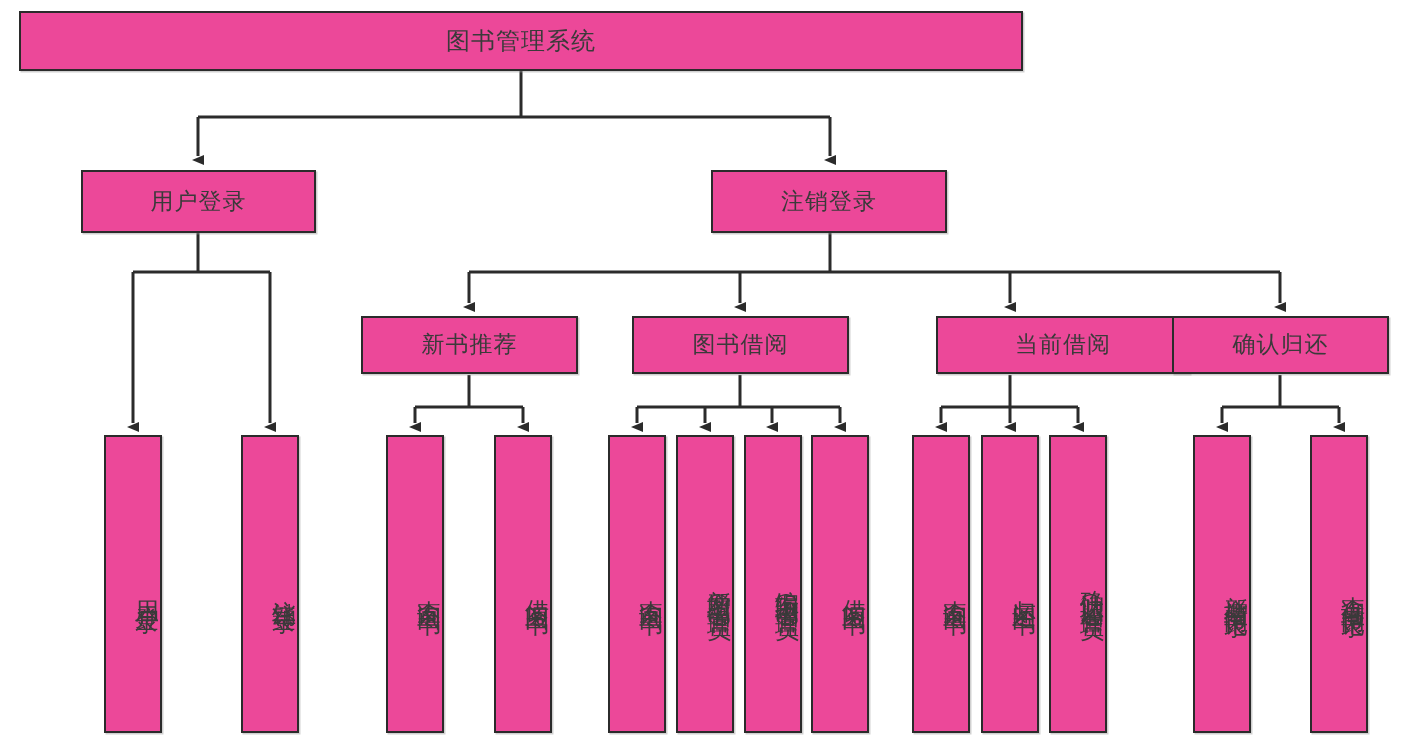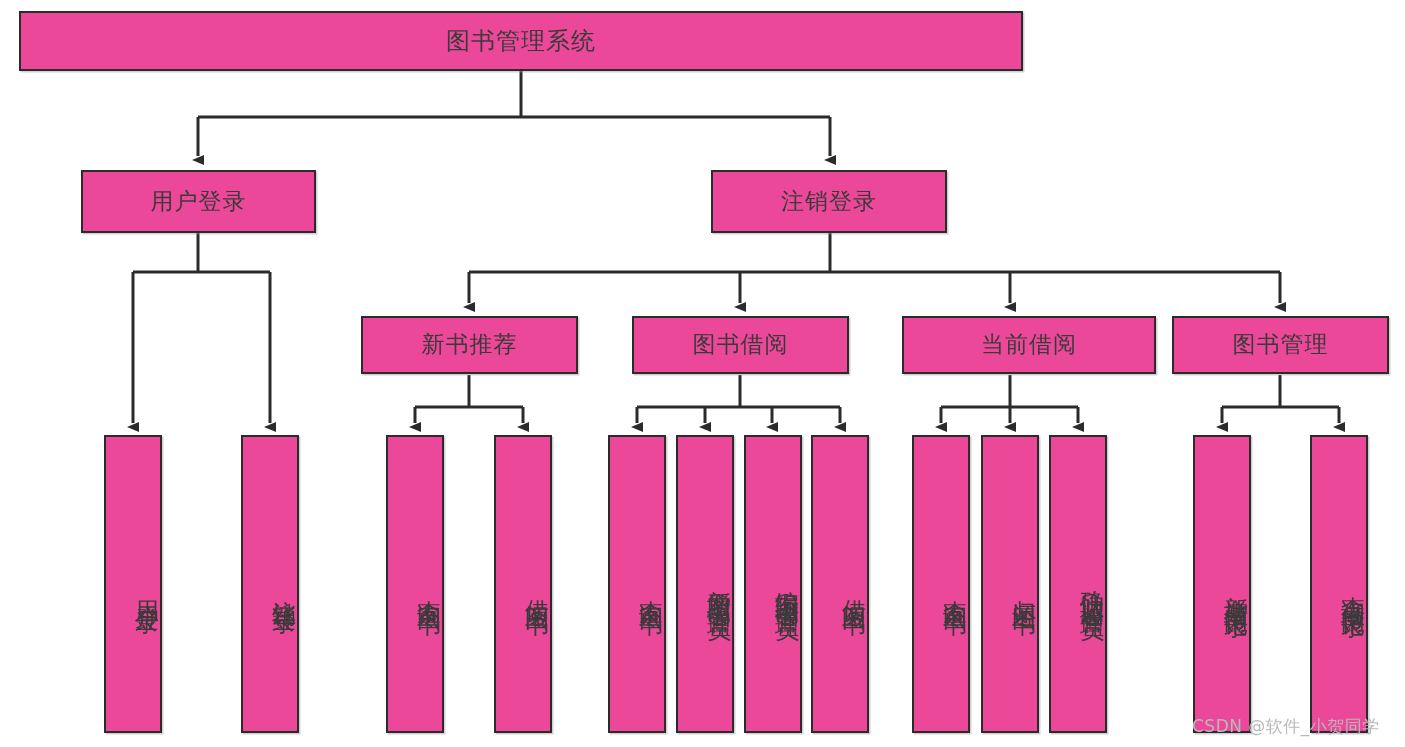--- a/index.html
+++ b/index.html
@@ -135,25 +135,25 @@
   <div class="node h" style="left:711px; top:170px; width:236px; height:63px;">
     <span>注销登录</span>
   </div>
 
   <div class="node h" style="left:361px; top:316px; width:217px; height:58px;">
     <span>新书推荐</span>
   </div>
   <div class="node h" style="left:632px; top:316px; width:217px; height:58px;">
     <span>图书借阅</span>
   </div>
-  <div class="node h" style="left:902px; top:316px; width:254px; height:58px;">
+  <div class="node h" style="left:936px; top:316px; width:254px; height:58px;">
     <span>当前借阅</span>
   </div>
   <div class="node h" style="left:1172px; top:316px; width:217px; height:58px;">
-    <span>图书管理</span>
+    <span>确认归还</span>
   </div>
 
   <div class="node v" style="left:104px; top:435px; width:58px; height:298px;">
     <span>用户登录</span>
   </div>
   <div class="node v" style="left:241px; top:435px; width:58px; height:298px;">
     <span>注销登录</span>
   </div>
 
   <div class="node v" style="left:386px; top:435px; width:58px; height:298px;">
@@ -186,15 +186,14 @@
     <span>确认归还（管理员）</span>
   </div>
 
   <div class="node v" style="left:1193px; top:435px; width:58px; height:298px;">
     <span>新增借阅记录</span>
   </div>
   <div class="node v" style="left:1310px; top:435px; width:58px; height:298px;">
     <span>查询借阅记录</span>
   </div>
 
-  <div class="watermark" style="left:1192px; top:715px;">CSDN @软件_小贺同学</div>
 
 </div>
 
 </body></html>

